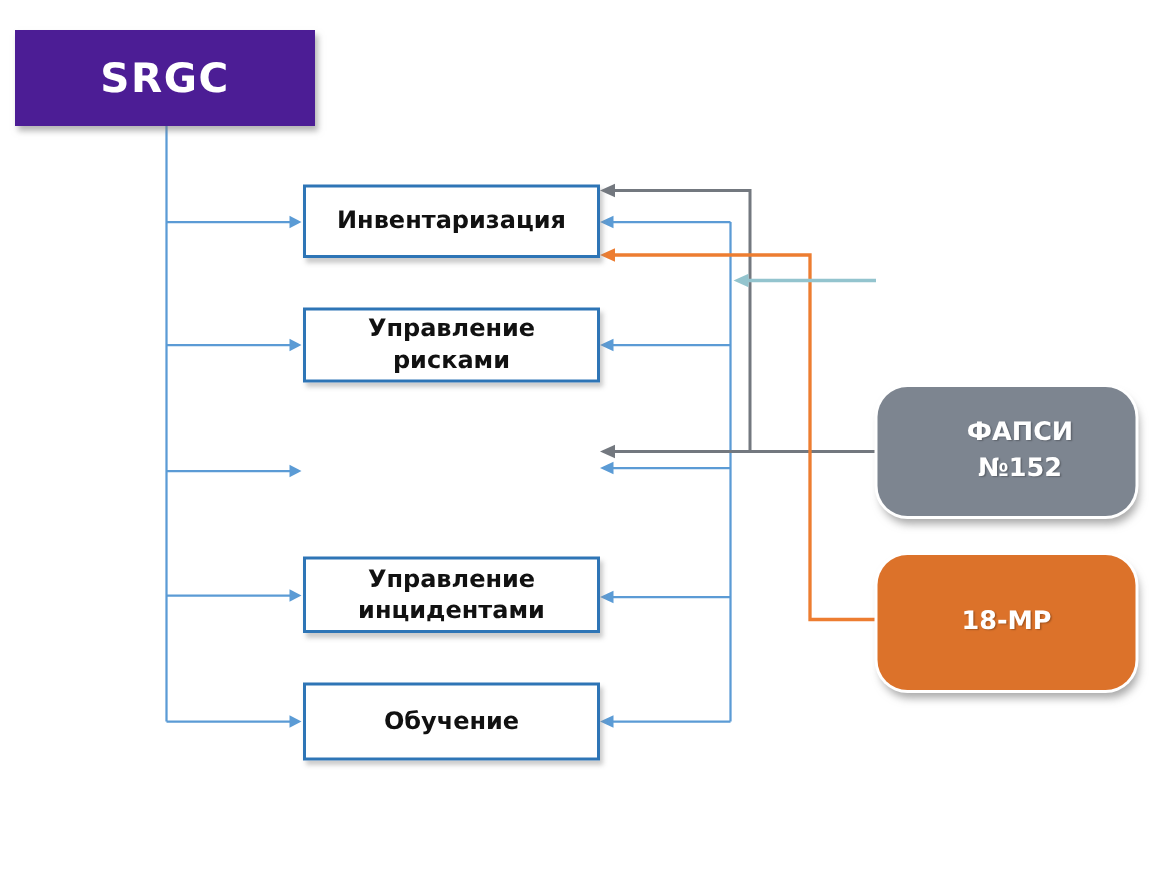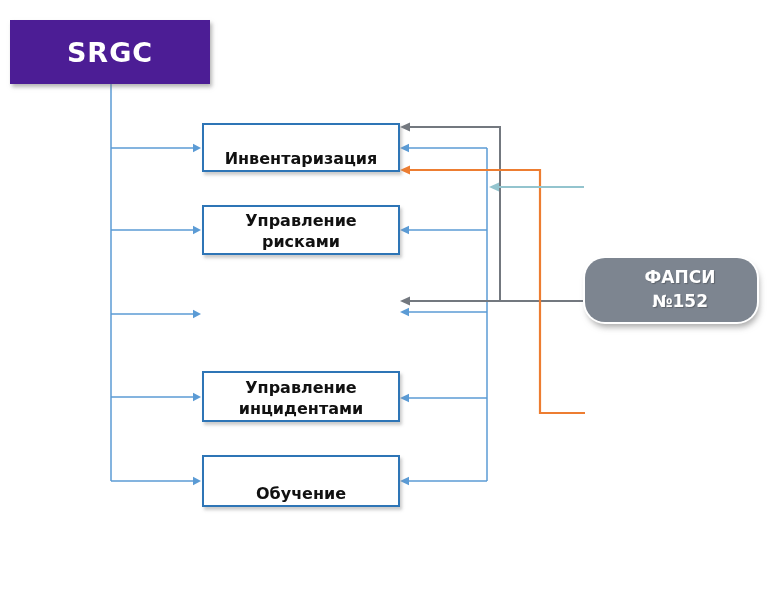--- a/index.html
+++ b/index.html
@@ -17,38 +17,37 @@
     box-shadow:2px 3px 4px rgba(120,120,120,.55);
   }
   .root-label{
     color:#ffffff;font-weight:bold;font-size:27px;letter-spacing:1px;
   }
 
   
   .pbox{
     left:202px;width:198px;background:#ffffff;border:2px solid #2E75B6;
     box-shadow:2px 3px 3px rgba(140,140,140,.45);
-    align-items:flex-end;
   }
   .p1{top:123px;height:49px;}
   .p2{top:205px;height:50px;}
   .p3{top:288px;height:52px;}
   .p4{top:371px;height:51px;}
   .p5{top:455px;height:52px;}
   .plabel{
     color:#111111;font-weight:bold;font-size:16px;line-height:1.3;white-space:pre-line;
   }
 
   
   .rbox{
     left:585px;width:172px;border-radius:20px;
     box-shadow:0 0 0 2px #ffffff, 2px 5px 6px rgba(110,110,110,.6);
   }
   .r1{top:143px;height:89px;background:#9EC8D1;}
-  .r2{top:258px;height:64px;background:#7D8590;padding-left:18px;}
+  .r2{top:258px;height:86px;background:#7D8590;padding-left:18px;}
   .r3{top:370px;height:90px;background:#DC722A;}
   .rlabel{
     color:#ffffff;font-weight:bold;font-size:17px;line-height:1.4;white-space:pre-line;
     text-shadow:1px 1px 1px rgba(0,0,0,.25);
   }
 
   .wires path{fill:none;}
   .wires .blue{stroke:#5B9BD5;stroke-width:1.5;}
   .wires .gray{stroke:#73787F;stroke-width:2;}
   .wires .orange{stroke:#ED7D31;stroke-width:2.2;}
@@ -127,14 +126,17 @@
 инцидентами</span>
   </div>
   <div class="node pbox p5" style="border-color: rgb(46, 117, 182);">
     <span class="plabel">Обучение</span>
   </div>
 
   <div class="node rbox r2" style="background: rgb(125, 133, 144);">
     <span class="rlabel">ФАПСИ
 №152</span>
   </div>
+  <div class="node rbox r3" style="background: rgb(220, 114, 42);">
+    <span class="rlabel">18-МР</span>
+  </div>
 
 </div>
 
 </body></html>

